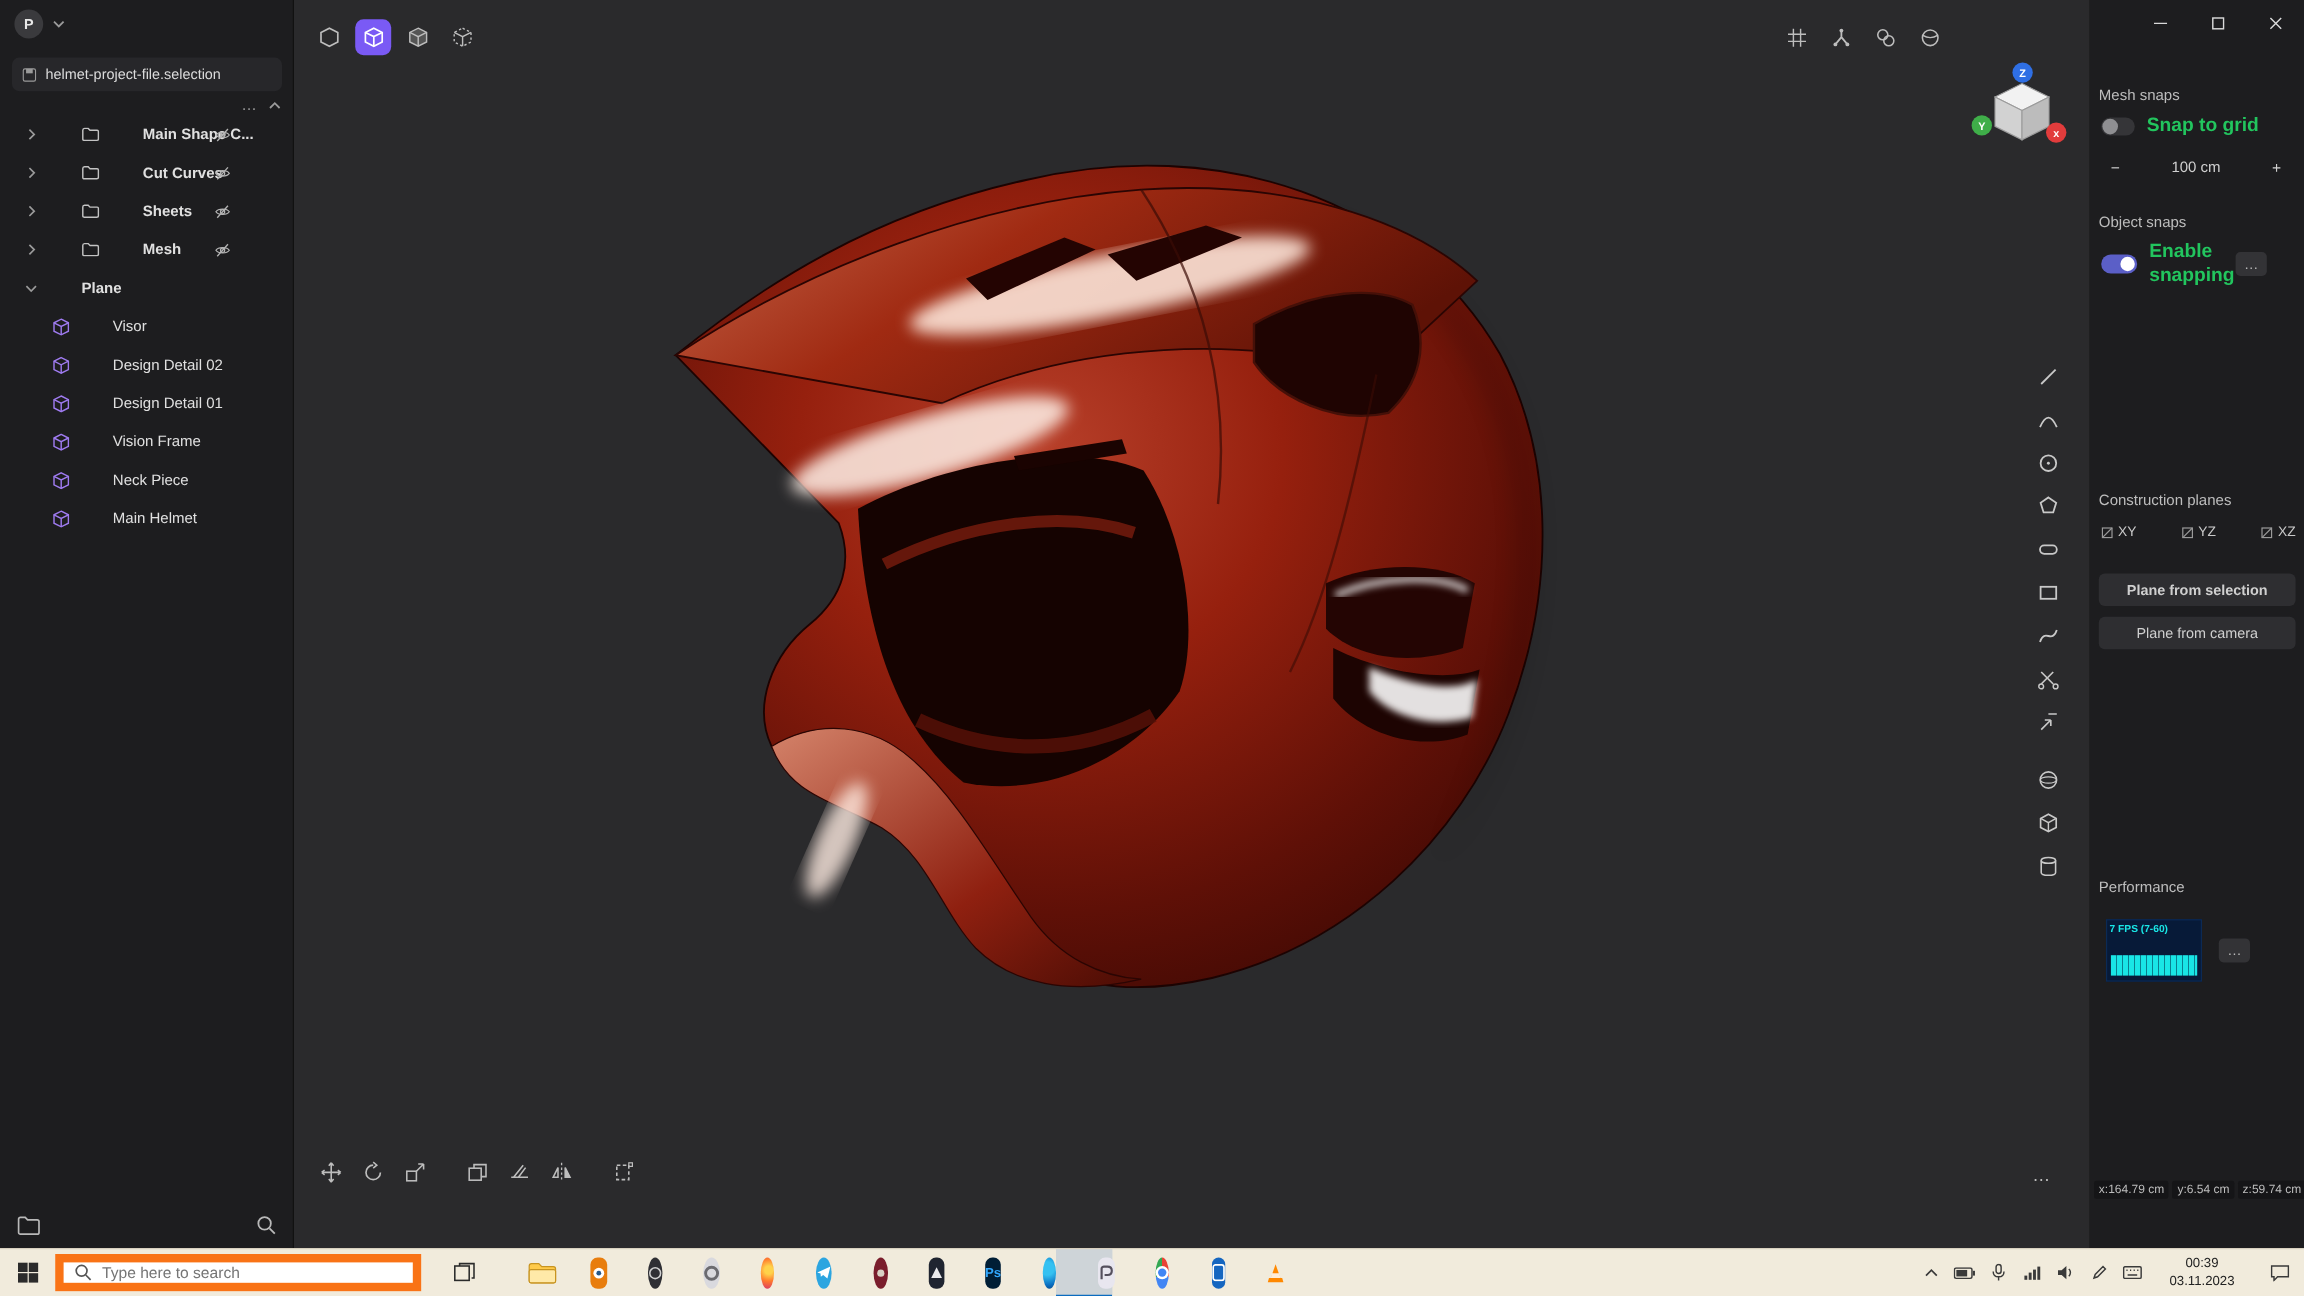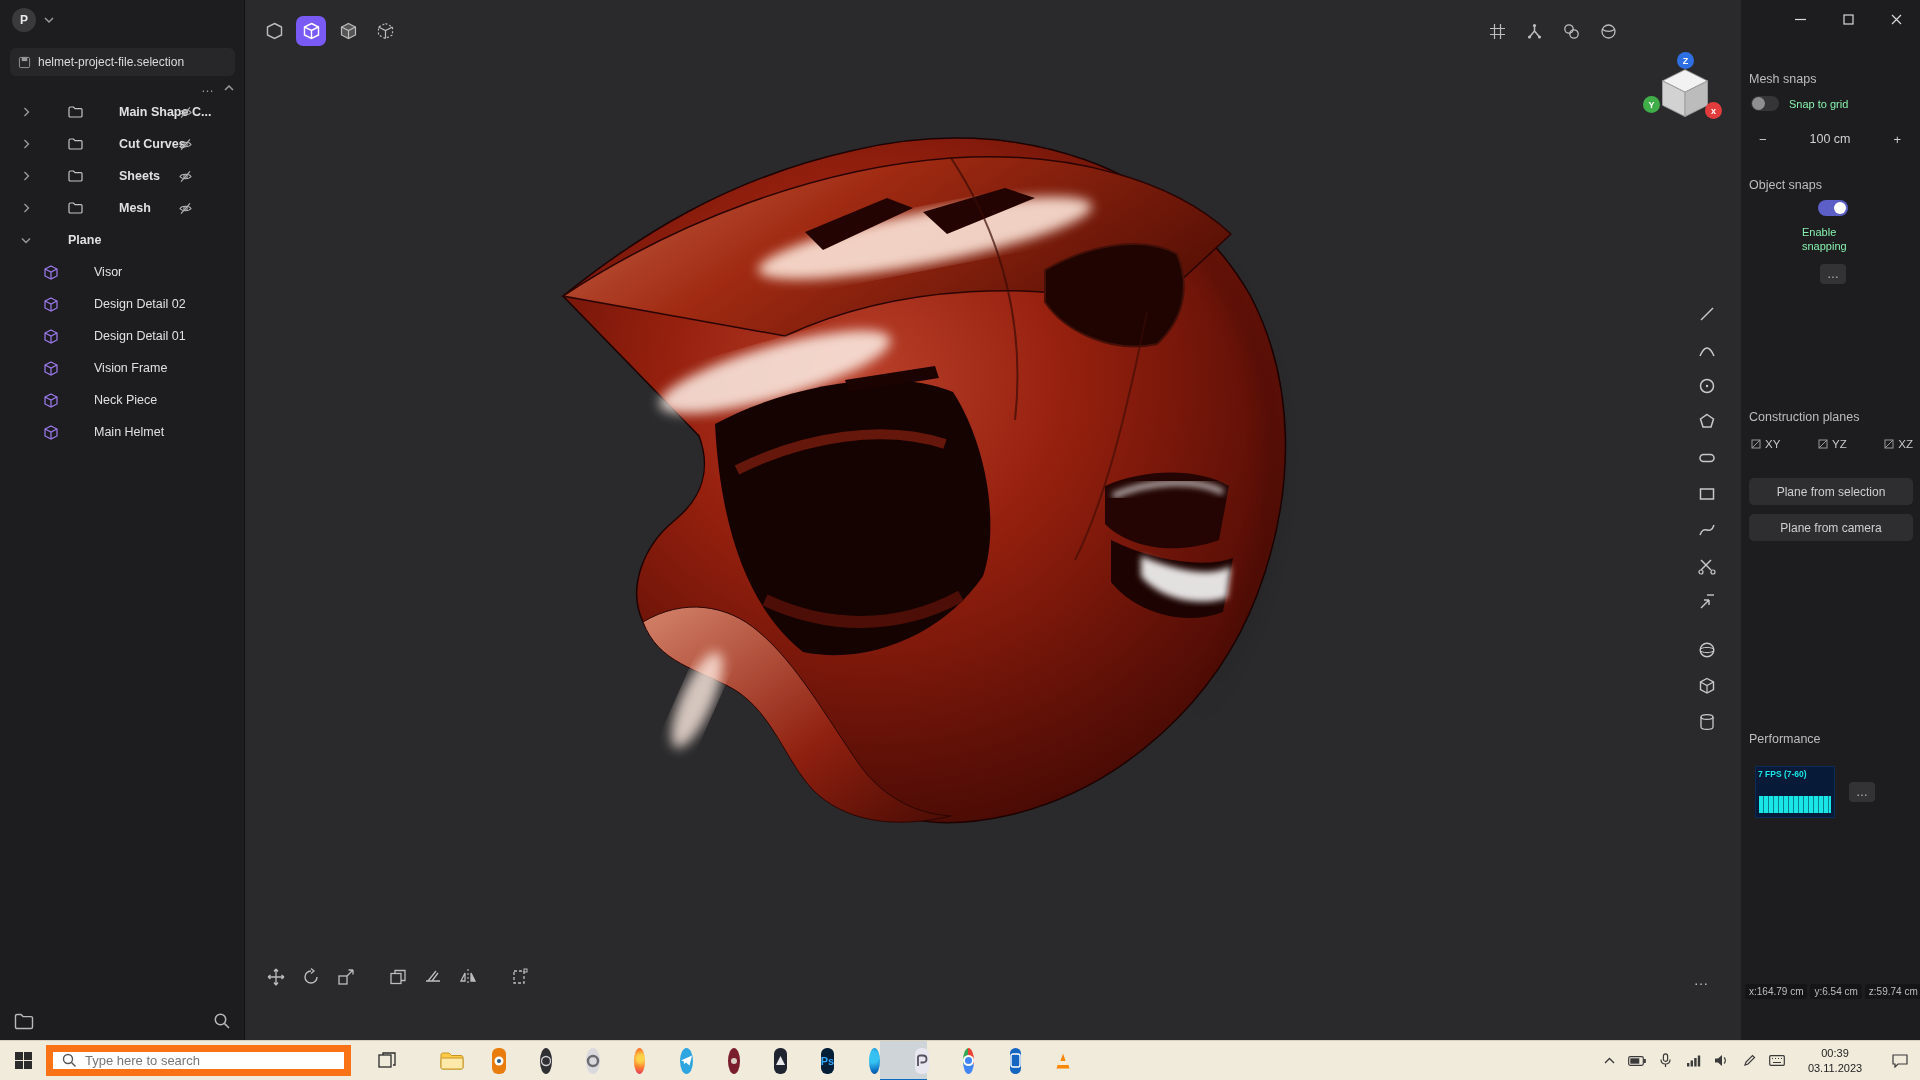--- a/index.html
+++ b/index.html
@@ -52,24 +52,24 @@
 
   
   .winctl { position:absolute; right:0; top:0; display:flex; }
   .winbtn { width:48px; height:38px; display:flex; align-items:center; justify-content:center; }
   .rp-title { position:absolute; left:8px; font-size:12.5px; color:#bdbdbd; }
   .snaprow { position:absolute; left:10px; top:96px; display:flex; align-items:center; gap:10px; }
   .toggle-off { width:28px; height:15px; border-radius:8px; background:#353538; position:relative; }
   .toggle-off .knob { position:absolute; left:1px; top:1px; width:13px; height:13px; border-radius:50%; background:#8f8f92; }
   .toggle-on { width:30px; height:16px; border-radius:9px; background:#5b5fc7; position:relative; }
   .toggle-on .knob { position:absolute; right:2px; top:2px; width:12px; height:12px; border-radius:50%; background:#fff; }
-  .rp-label { font-size:11px; color:#86efac; }
+  .rp-label { font-size:16px; color:#22c55e;font-weight:bold; }
   .stepper { position:absolute; left:8px; top:126px; width:162px; height:26px; display:flex; align-items:center;
     justify-content:space-between; padding:0 10px; color:#d0d0d0; font-size:13px; border-radius:5px; }
-  .enablerow { position:absolute; left:10px; top:200px; width:164px; display:flex; align-items:center; gap:10px;flex-direction:column; }
+  .enablerow { position:absolute; left:10px; top:200px; width:164px; display:flex; align-items:center; gap:10px; }
   .enablerow .rp-label { width:62px; line-height:1.25; }
   .morebtn { width:26px; height:20px; background:#333336; border-radius:4px; color:#b9b9b9; font-size:12px;
     display:flex; align-items:center; justify-content:center; }
   .planesrow { position:absolute; left:10px; top:438px; width:162px; display:flex; justify-content:space-between; }
   .planecell { display:flex; align-items:center; gap:4px; font-size:11.5px; color:#c9c9c9; }
   .planebtn { position:absolute; left:8px; width:164px; height:27px; background:#2e2e31; border-radius:5px;
     color:#cfcfcf; font-size:12px; display:flex; align-items:center; justify-content:center; }
   .fpsbox { position:absolute; left:14px; top:766px; width:80px; height:52px; background:#071a38; border:1px solid #0b2a55; position:absolute; }
   .fpslabel { position:absolute; left:2px; top:2px; font-size:8.5px; font-weight:bold; color:#19e6e6; white-space:nowrap; }
   .fpsbars { position:absolute; left:3px; bottom:4px; width:72px; height:17px;
@@ -597,21 +597,21 @@
       <span>
           <svg width="10" height="10" viewBox="0 0 10 10">
             <rect x="1" y="1" width="8" height="8" stroke="#9a9a9a" fill="none"></rect>
             <line x1="1" y1="9" x2="9" y2="1" stroke="#9a9a9a"></line>
           </svg>
         </span>
       <span>XZ</span>
     </div>
   </div>
 
-  <div class="planebtn" style="top:478px;">Plane from selection</div>
+  <div class="planebtn" style="top:478px;font-weight:bold;">Plane from selection</div>
   <div class="planebtn" style="top:514px;">Plane from camera</div>
 
   <div class="rp-title" style="top:732px;">Performance</div>
 
   <div class="fpsbox">
     <div class="fpslabel">7 FPS (7-60)</div>
     <div class="fpsbars"></div>
   </div>
   <div class="morebtn fps-more">…</div>
 

